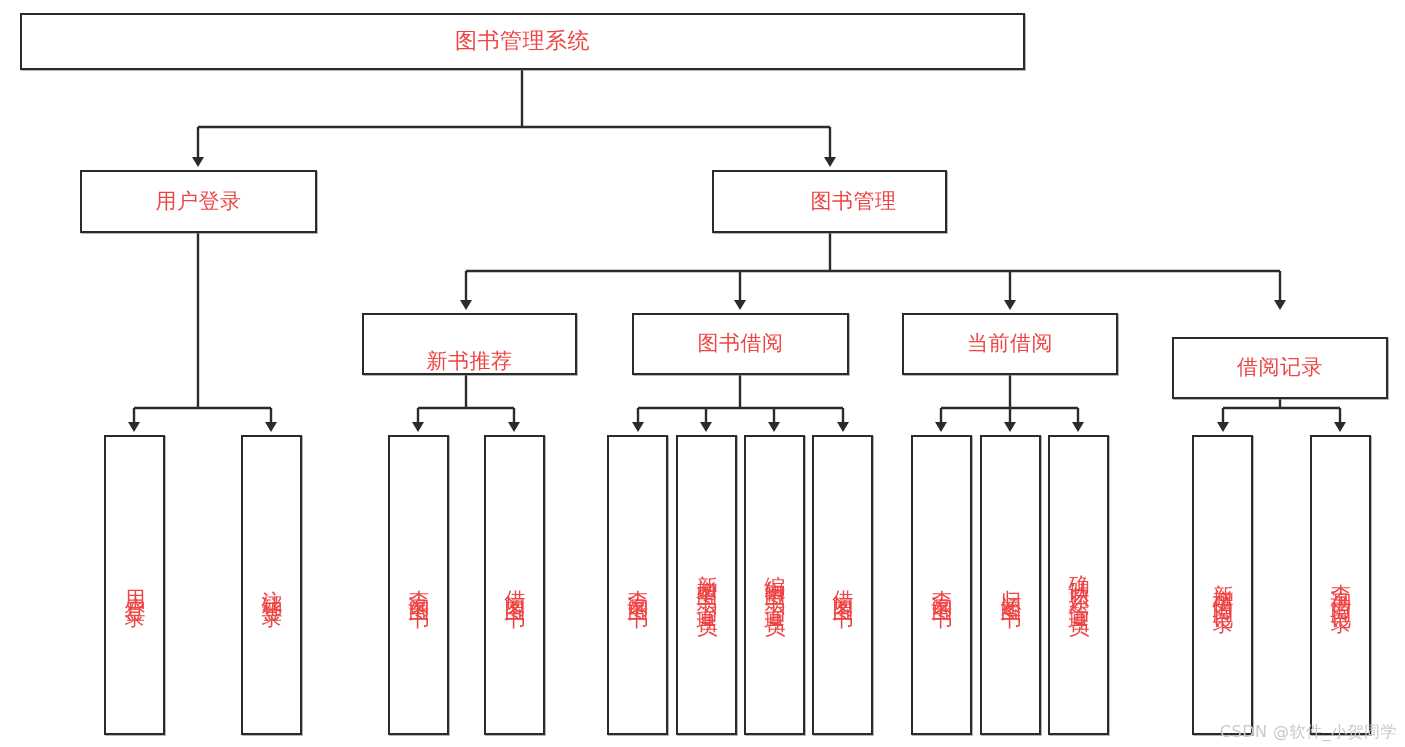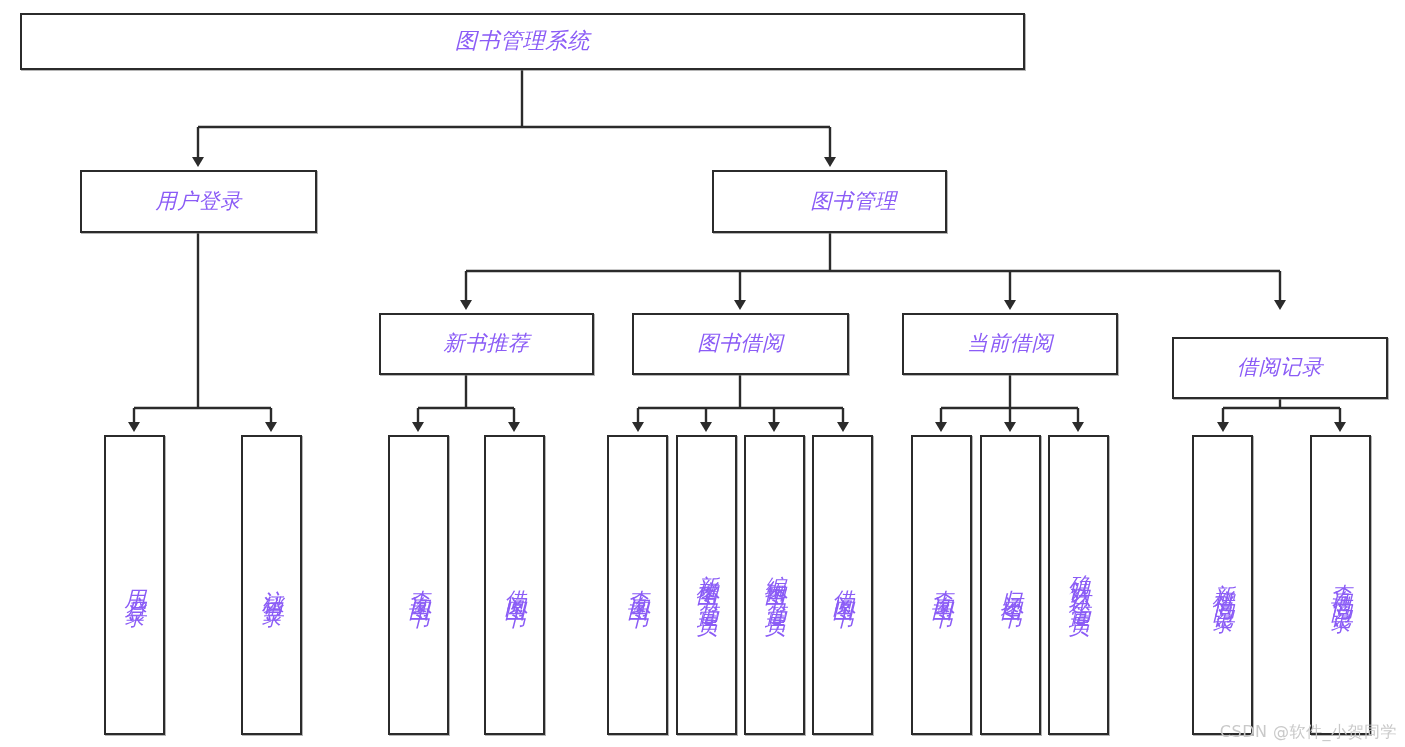--- a/index.html
+++ b/index.html
@@ -15,26 +15,25 @@
     position:absolute;
     background:#ffffff;
     border:2px solid #2b2b2b;
     box-sizing:border-box;
     display:flex;
     align-items:center;
     justify-content:center;
     box-shadow:1px 1px 0 rgba(120,120,120,.55);
   }
   .node-label{
-    color:#8b5cf6;
+    color:#ef4444;
     font-size:21px;
     line-height:1.1;
     white-space:nowrap;
     letter-spacing:.5px;
-    font-style:italic;
   }
   .root-box .node-label{font-size:22px;}
   .leaf-box{
     align-items:center;
     justify-content:center;
     padding:4px 2px;
   }
   .leaf-box .node-label{
     writing-mode:vertical-rl;
     text-orientation:upright;
@@ -113,21 +112,21 @@
     <span class="node-label">图书管理系统</span>
   </div>
 
   <div class="node-box" style="left:80px;top:170px;width:237px;height:63px;">
     <span class="node-label">用户登录</span>
   </div>
   <div class="node-box" style="left:712px;top:170px;width:235px;height:63px;padding-left:48px;">
     <span class="node-label">图书管理</span>
   </div>
 
-  <div class="node-box" style="left:379px;top:313px;width:215px;height:62px;">
+  <div class="node-box" style="left:362px;top:313px;width:215px;height:62px;align-items:flex-end;">
     <span class="node-label">新书推荐</span>
   </div>
   <div class="node-box" style="left:632px;top:313px;width:217px;height:62px;">
     <span class="node-label">图书借阅</span>
   </div>
   <div class="node-box" style="left:902px;top:313px;width:216px;height:62px;">
     <span class="node-label">当前借阅</span>
   </div>
   <div class="node-box" style="left:1172px;top:313px;width:216px;height:62px;margin-top:24px;">
     <span class="node-label">借阅记录</span>

